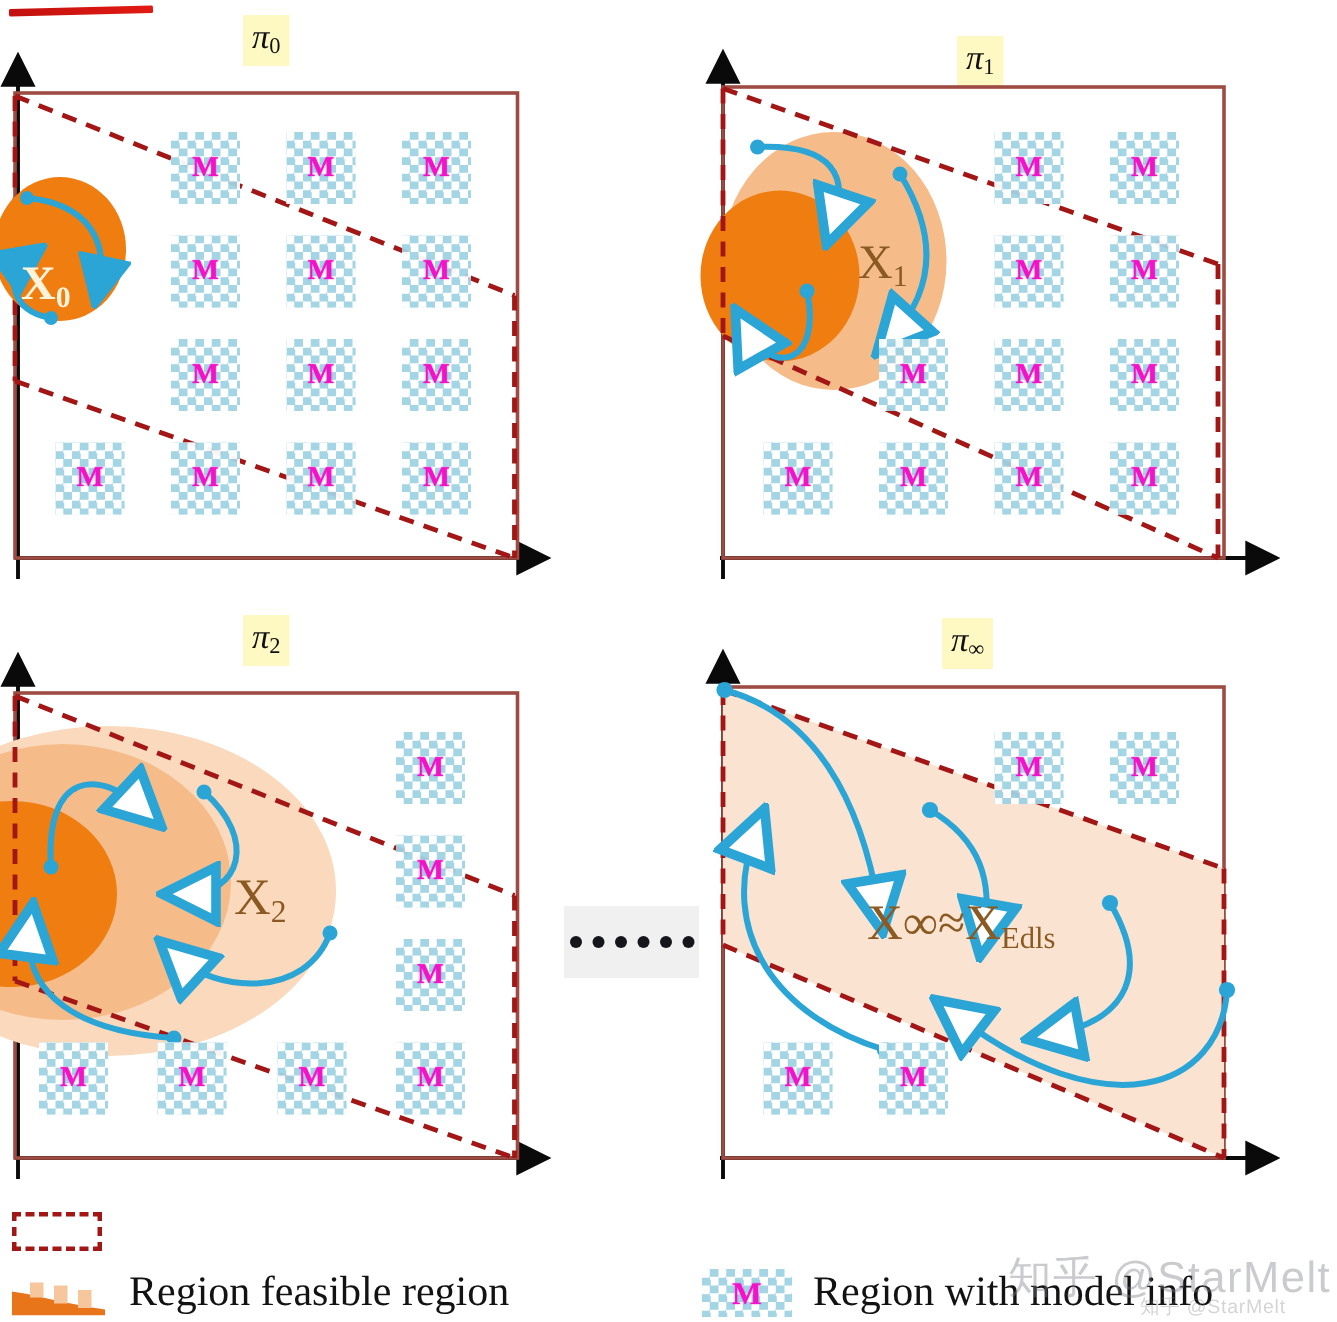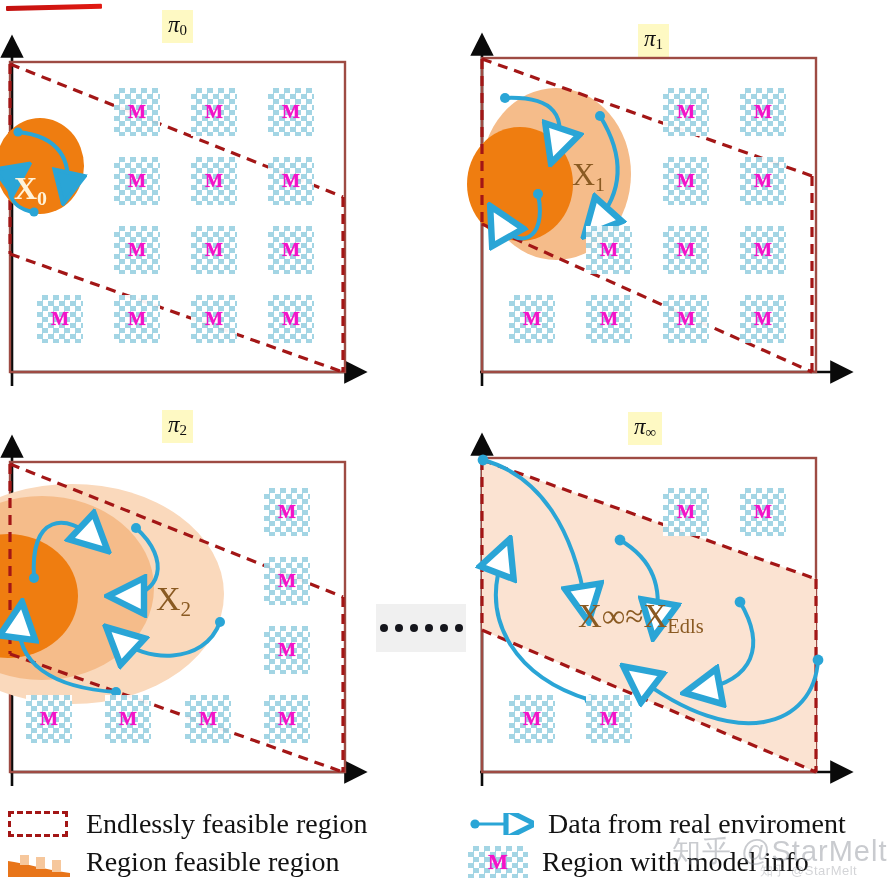--- a/index.html
+++ b/index.html
@@ -383,49 +383,34 @@
   <div class="mtile" style="left:136px;top:295px;width:46px;height:48px;">
     <div class="pat"></div>
     <div class="mletter">M</div>
     </div>
 </div>
 
 <div class="legend" style="left:0px;top:800px;width:891px;height:81px;">
 
   <div class="legend-row" style="left:8px;top:8px;">
     <div class="sw-dashed"></div>
-    <div class="legend-text" style="margin-left:18px;">Endlessly feasible region</div>
   </div>
 
   <div class="legend-row" style="left:8px;top:46px;">
     <div class="sw-wall">
       <svg width="62" height="30" viewBox="0 0 62 30">
         <path d="M0,30 L0,14 C16,16 34,22 62,26 L62,30 Z" fill="#E8751A"></path>
         <rect x="12" y="8" width="9" height="10" fill="#F6C79C"></rect>
         <rect x="28" y="10" width="9" height="12" fill="#F6C79C"></rect>
         <rect x="44" y="13" width="9" height="12" fill="#F6C79C"></rect>
       </svg>
     </div>
     <div class="legend-text" style="margin-left:16px;">Region feasible region</div>
   </div>
 
-  <div class="legend-row" style="left:468px;top:8px;">
-    <div class="sw-arrow">
-      <svg width="66" height="22" viewBox="0 0 66 22">
-        <defs>
-          <marker id="hollowL" markerWidth="11" markerHeight="11" refX="6" refY="5.5" orient="auto">
-            <path d="M1,1 L10,5.5 L1,10 Z" fill="#ffffff" stroke="#2AA5D6" stroke-width="1.6"></path>
-          </marker>
-        </defs>
-        <line x1="7" y1="11" x2="54" y2="11" stroke="#2AA5D6" stroke-width="3.2" marker-end="url(#hollowL)"></line>
-        <circle cx="7" cy="11" r="4.6" fill="#2AA5D6"></circle>
-      </svg>
-    </div>
-    <div class="legend-text" style="margin-left:14px;">Data from real enviroment</div>
-  </div>
 
   <div class="legend-row" style="left:468px;top:46px;">
     <div class="sw-mtile mtile">
       <div class="pat"></div>
       <div class="mletter" style="font-size:21px;">M</div>
     </div>
     <div class="legend-text" style="margin-left:14px;">Region with model info</div>
   </div>
 </div>
 

